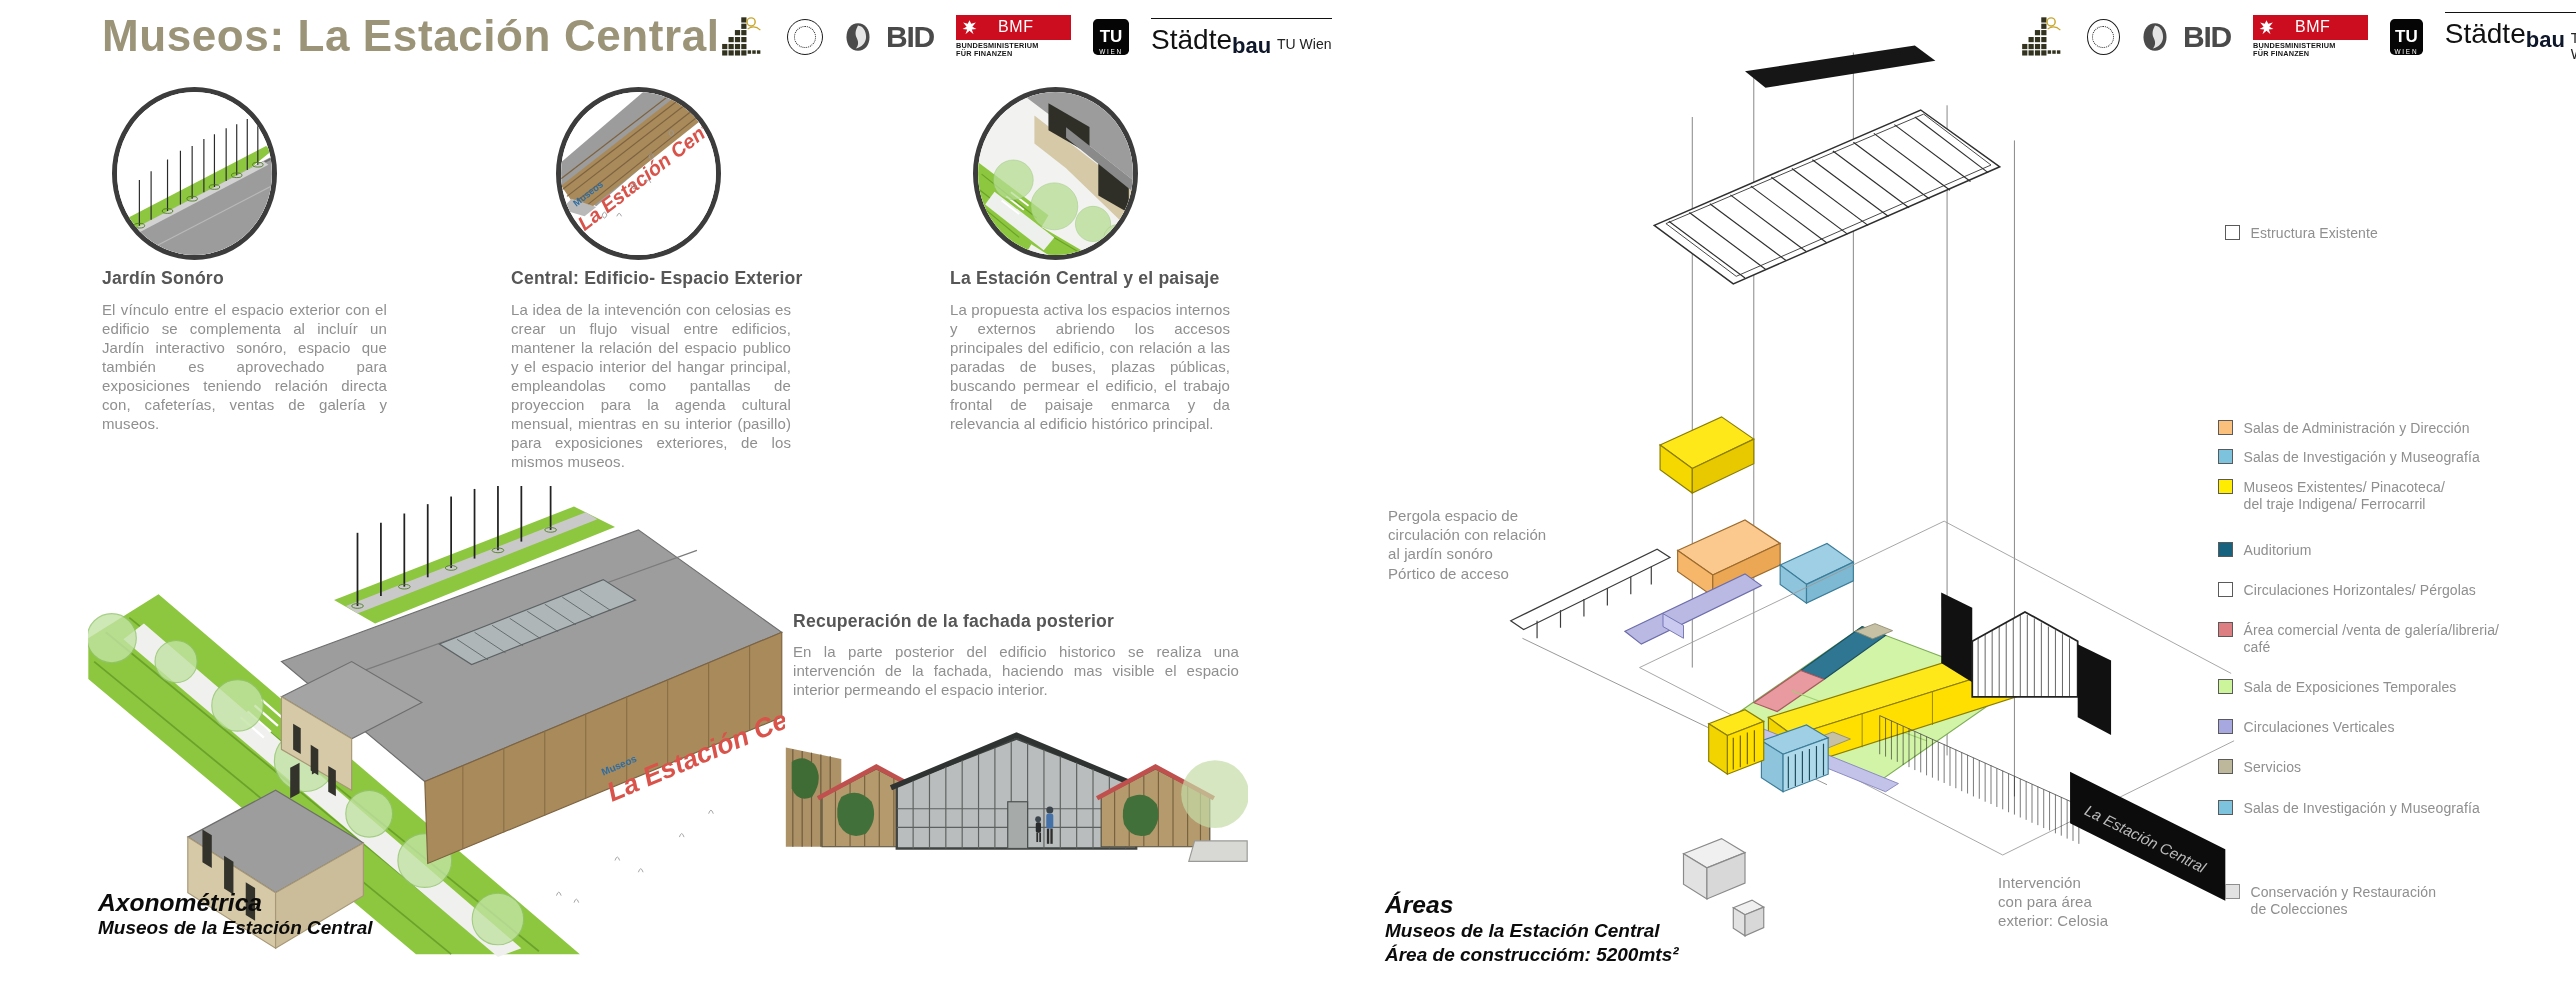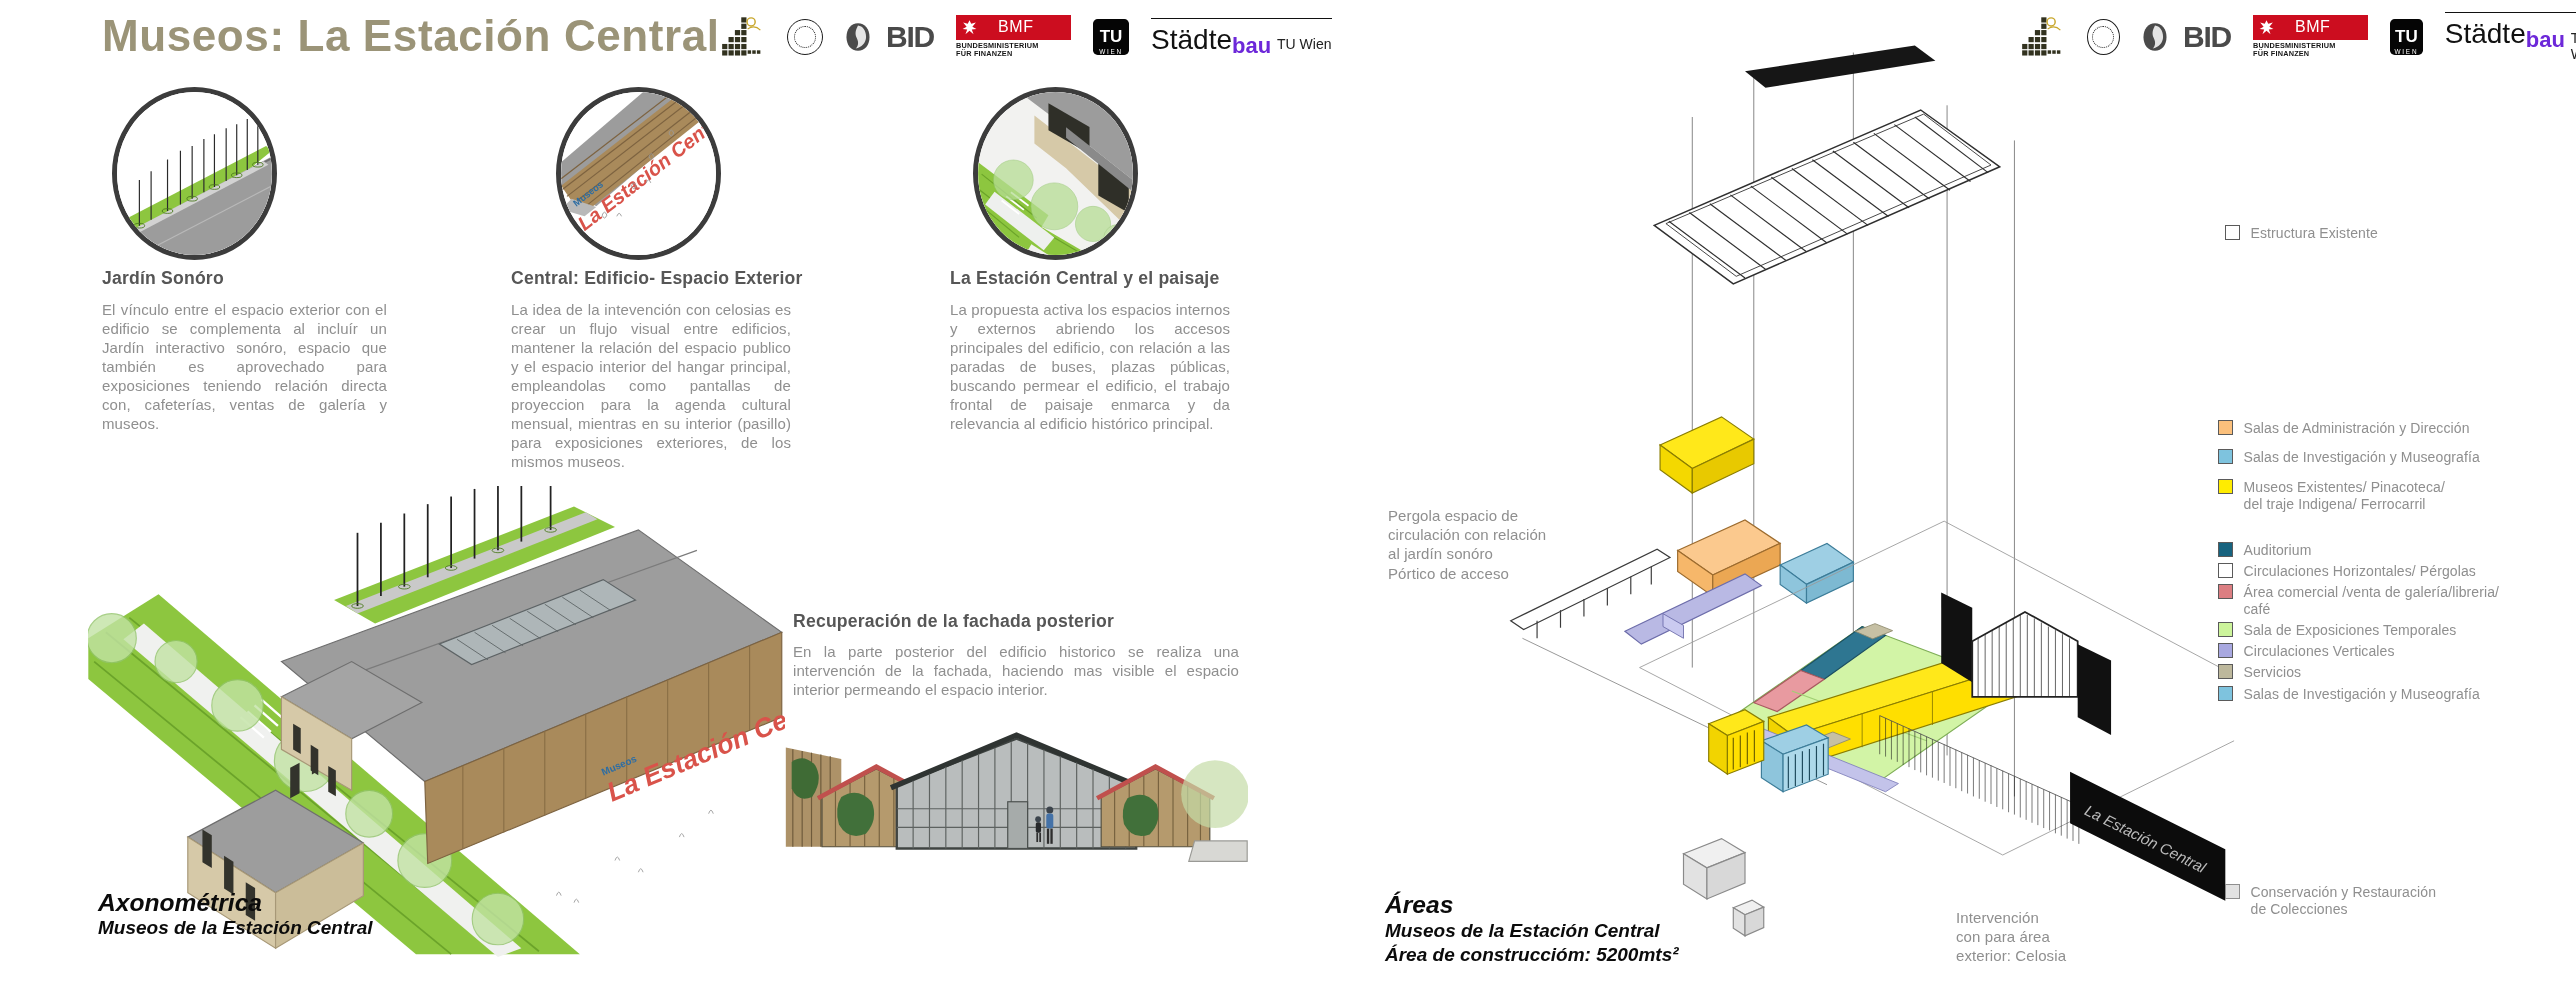--- a/index.html
+++ b/index.html
@@ -18,21 +18,21 @@
   .logo-bid .bid-text{font-size:30px;font-weight:bold;color:#4a4a4a;letter-spacing:-1.2px;}
   .logo-bmf{display:flex;flex-direction:column;}
   .bmf-red{width:115px;height:24.6px;background:#cc0d1f;display:flex;align-items:center;gap:21px;padding:0 5.9px;box-sizing:border-box;}
   .bmf-red .bmf-txt{color:#ffffff;font-size:16px;letter-spacing:0.6px;}
   .bmf-sub{margin-top:2.3px;font-size:7.3px;font-weight:bold;color:#161616;line-height:1.15;white-space:pre-line;letter-spacing:0.2px;}
   .logo-tu{width:36px;height:36px;background:#050505;border-radius:4.7px;color:#fff;display:flex;flex-direction:column;align-items:center;justify-content:flex-end;}
   .logo-tu .tu-big{font-size:17px;font-weight:bold;line-height:1;}
   .logo-tu .tu-small{font-size:6.4px;letter-spacing:1.8px;margin-top:2.9px;}
   .logo-staedtebau{border-top:1.8px solid #111;padding-top:4.7px;display:flex;align-items:baseline;}
   .logo-staedtebau .st1{font-size:28px;font-weight:normal;color:#111;}
-  .logo-staedtebau .st2{font-size:22px;font-weight:bold;color:#6d28d9;position:relative;top:4.1px;}
+  .logo-staedtebau .st2{font-size:22px;font-weight:bold;color:#0f172a;position:relative;top:4.1px;}
   .logo-staedtebau .st3{font-size:14px;color:#222;margin-left:5.9px;}
 
   
   .vignette{border-radius:50%;overflow:hidden;border:5.3px solid #3c3c3c;background:#fff;}
 
   
   .col-heading{font-size:17.6px;font-weight:bold;color:#565656;letter-spacing:0.2px;}
   .col-body{font-size:15px;line-height:1.27;color:#8f8f8f;text-align:justify;letter-spacing:0.1px;}
   .gray-label{font-size:15px;line-height:1.28;color:#8f8f8f;white-space:pre-line;letter-spacing:0.1px;}
   .caption-b1{font-size:24.6px;font-weight:bold;font-style:italic;color:#0b0b0b;line-height:1.12;}
@@ -646,21 +646,21 @@
         <polygon points="540,1490 560,1502 560,1538 540,1525" fill="#e2e2e2"></polygon>
         <polygon points="560,1502 592,1489 592,1524 560,1538" fill="#d8d8d8"></polygon>
       </g>
     </svg>
   </div>
 
   <div class="abs gray-label" style="left:1388px;top:506px;width:193px;">Pergola espacio de
 circulación con relación
 al jardín sonóro</div>
   <div class="abs gray-label" style="left:1388px;top:564px;width:193px;">Pórtico de acceso</div>
-  <div class="abs gray-label" style="left:1956px;top:873px;width:176px;margin-top:35px;">Intervención
+  <div class="abs gray-label" style="left:1998px;top:873px;width:176px;">Intervención
 con para área
 exterior: Celosia</div>
 
   <div class="abs legend-item" style="left:2225px;top:225px;">
     <div class="legend-swatch" style="background-color: rgb(255, 255, 255);"></div>
     <div class="legend-text">Estructura Existente</div>
   </div>
 
   <div class="abs legend-col" style="left:2218px;top:420px;width:328px;">
     <div class="legend-item">
@@ -671,21 +671,21 @@
       <div class="legend-swatch" style="background-color: rgb(126, 195, 222);"></div>
       <div class="legend-text">Salas de Investigación y Museografía</div>
     </div>
     <div class="legend-item">
       <div class="legend-swatch" style="background-color: rgb(255, 236, 0);"></div>
       <div class="legend-text">Museos Existentes/ Pinacoteca/
 del traje Indigena/ Ferrocarril</div>
     </div>
   </div>
 
-  <div class="abs legend-col" style="left:2218px;top:542px;width:340px;gap:4px;">
+  <div class="abs legend-col" style="left:2218px;top:542px;width:340px;gap:23px;">
     <div class="legend-item">
       <div class="legend-swatch" style="background-color: rgb(23, 99, 127);"></div>
       <div class="legend-text">Auditorium</div>
     </div>
     <div class="legend-item">
       <div class="legend-swatch" style="background-color: rgb(255, 255, 255);"></div>
       <div class="legend-text">Circulaciones Horizontales/ Pérgolas</div>
     </div>
     <div class="legend-item">
       <div class="legend-swatch" style="background-color: rgb(220, 126, 130);"></div>

